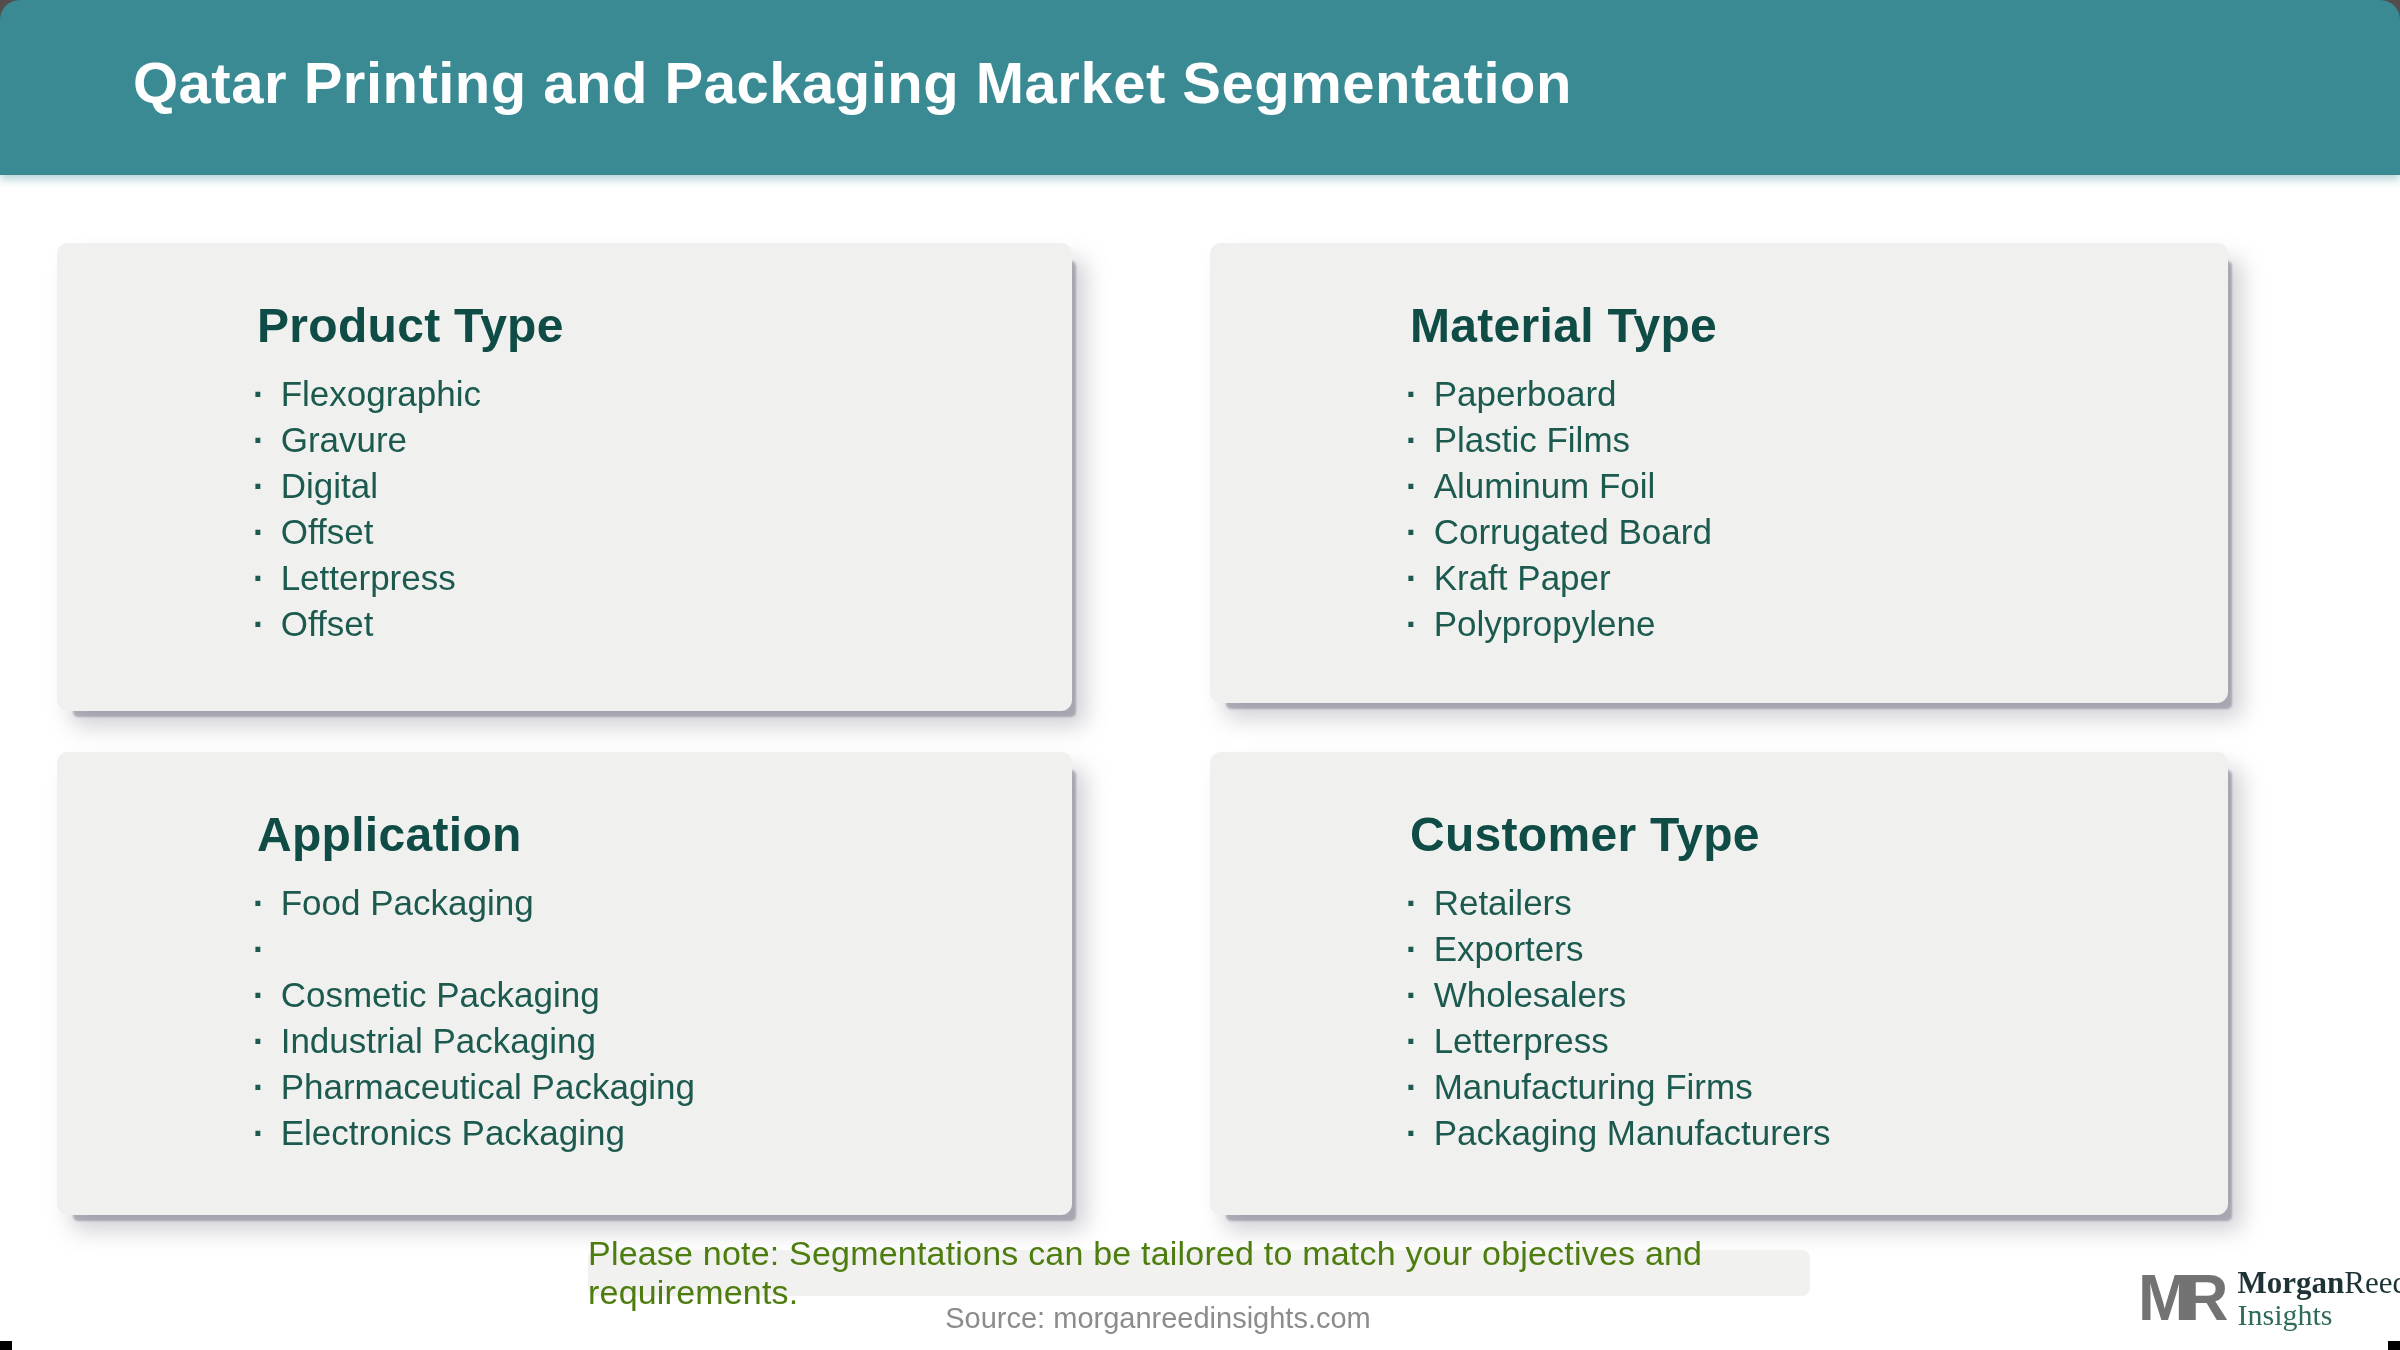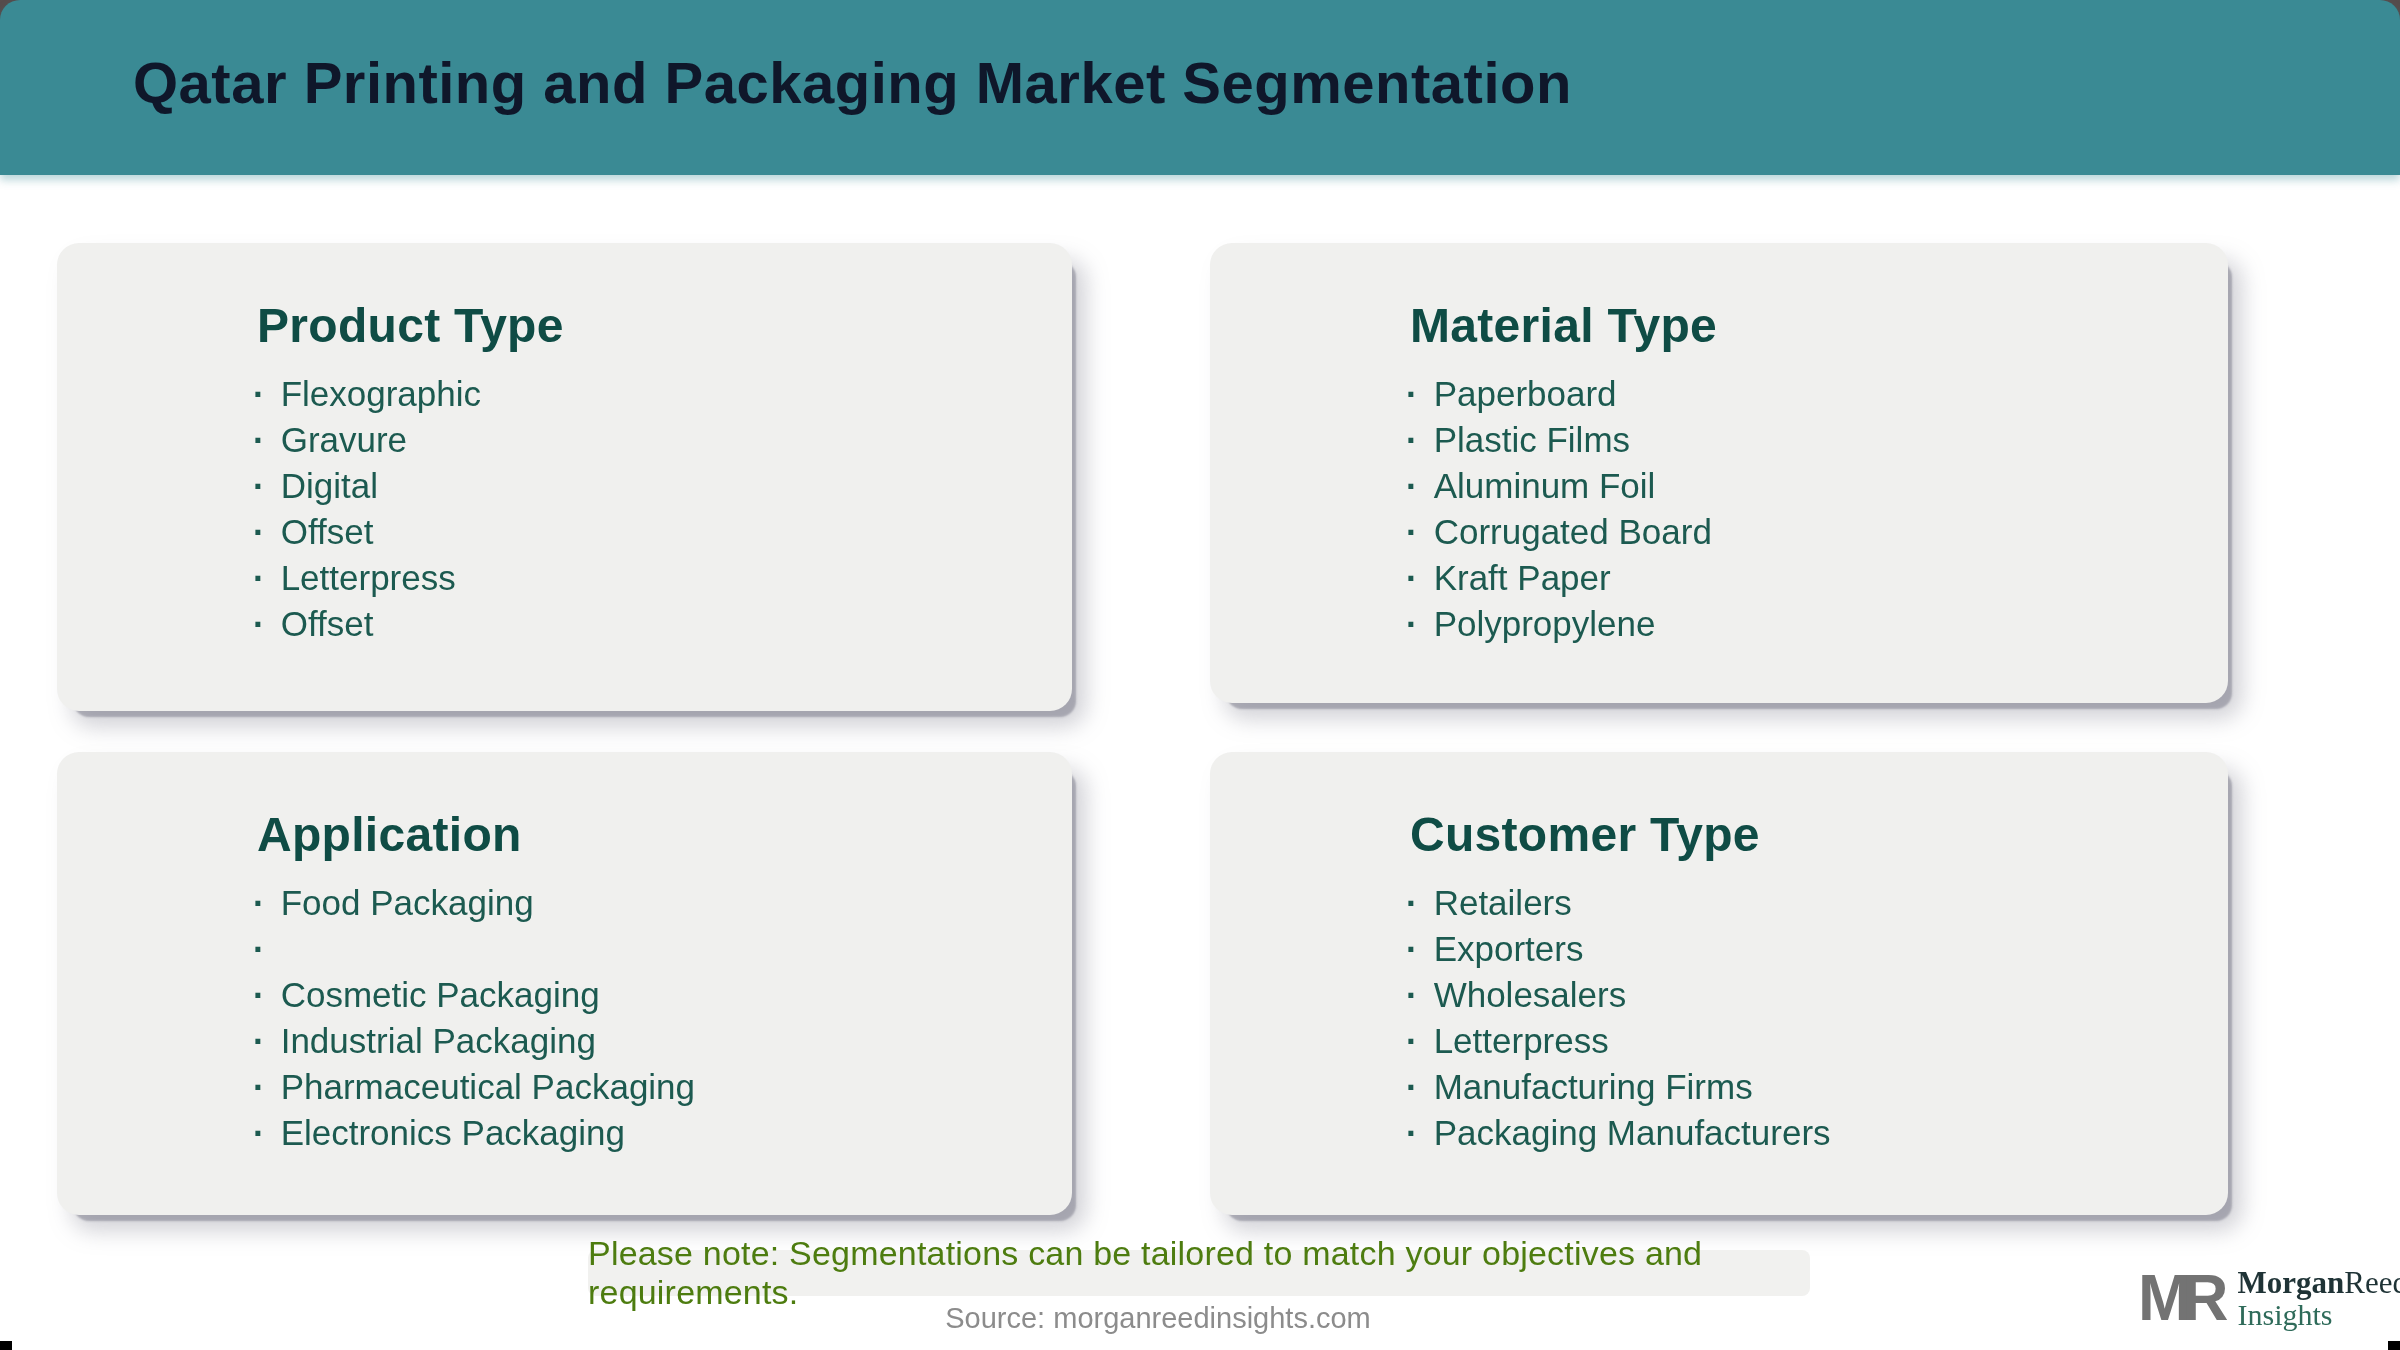--- a/index.html
+++ b/index.html
@@ -32,30 +32,30 @@
     height: 175px;
     background: #3A8A94;
     border-radius: 20px 20px 0 0;
     display: flex;
     align-items: center;
     box-shadow: 0 5px 8px rgba(58,138,148,0.35);
   }
   .header h1 {
     margin: 0;
     padding: 0 0 10px 133px;
-    color: #0f172a;
+    color: #ffffff;
     font-size: 58px;
     font-weight: 700;
     letter-spacing: 0.5px;
   }
 
   .card {
     position: absolute;
     background: #F0F0EE;
-    border-radius: 22px;
+    border-radius: 11px;
     box-shadow: 10px 12px 2px -6px rgba(125,125,140,0.55),
                 14px 16px 22px rgba(125,125,140,0.35);
   }
   .card-1 { left: 57px;   top: 243px; width: 1015px; height: 468px; }
   .card-2 { left: 1210px; top: 243px; width: 1018px; height: 460px; }
   .card-3 { left: 57px;   top: 752px; width: 1015px; height: 463px; }
   .card-4 { left: 1210px; top: 752px; width: 1018px; height: 463px; }
 
   .card h2 {
     margin: 0;

